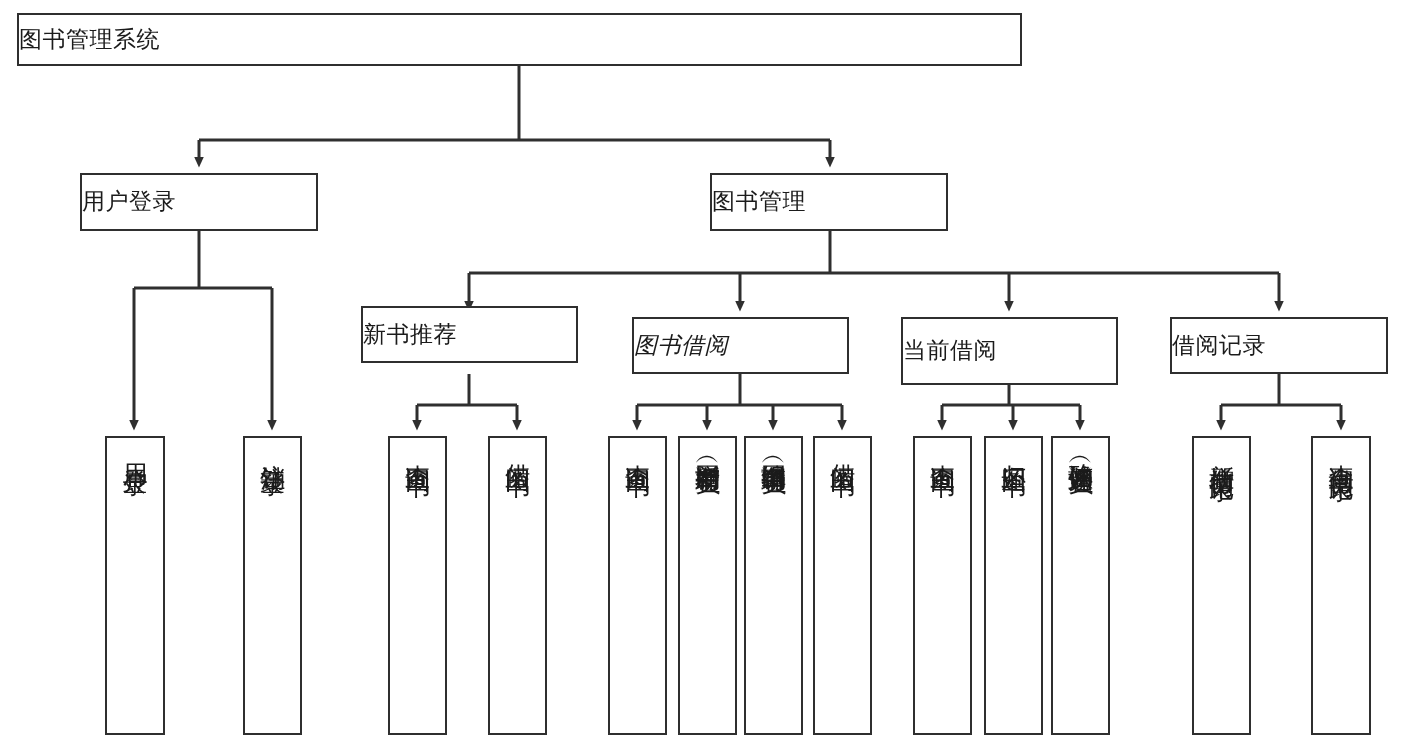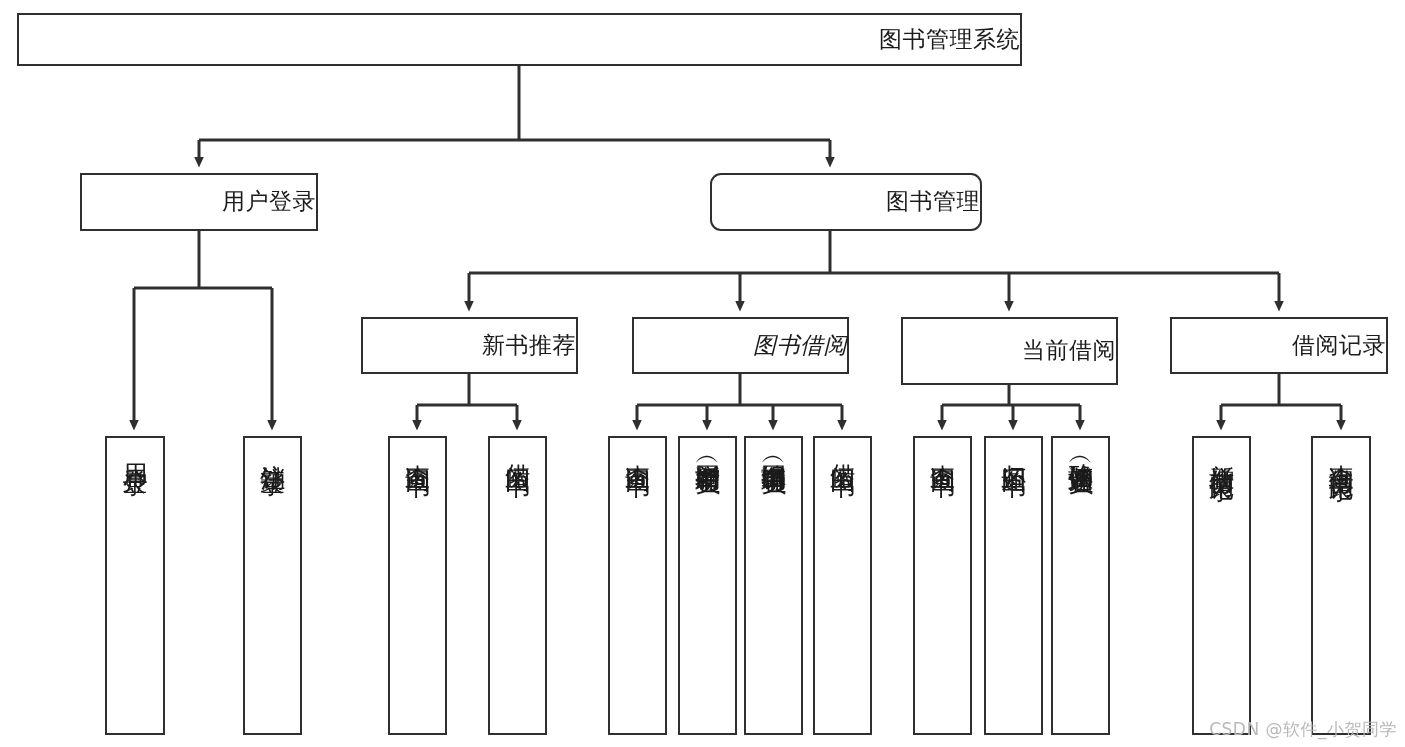--- a/index.html
+++ b/index.html
@@ -25,21 +25,21 @@
     height: 747px;
     pointer-events: none;
   }
   .node {
     position: absolute;
     box-sizing: border-box;
     border: 2px solid #2f2f2f;
     background: #ffffff;
     display: flex;
     align-items: center;
-    justify-content: flex-end;
+    justify-content: flex-start;
     color: #1b1b1b;
   }
   .node .label {
     display: block;
     line-height: 1.18;
     letter-spacing: 0.5px;
   }
   .node.horizontal .label {
     writing-mode: horizontal-tb;
     font-size: 23px;
@@ -126,33 +126,33 @@
     </g>
   </svg>
 
   <div id="nodes">
       <div class="node horizontal" style="left: 17px; top: 13px; width: 1005px; height: 53px;">
         <span class="label">图书管理系统</span>
       </div>
       <div class="node horizontal" style="left: 80px; top: 173px; width: 238px; height: 58px;">
         <span class="label">用户登录</span>
       </div>
-      <div class="node horizontal" style="left: 710px; top: 173px; width: 272px; height: 58px; border-radius: 11px;">
+      <div class="node horizontal" style="left: 710px; top: 173px; width: 238px; height: 58px;">
         <span class="label">图书管理</span>
       </div>
-      <div class="node horizontal" style="left: 361px; top: 317px; width: 217px; height: 57px; font-family: Liberation Serif, serif;">
+      <div class="node horizontal" style="left: 361px; top: 306px; width: 217px; height: 57px; font-family: Liberation Serif, serif;">
         <span class="label">新书推荐</span>
       </div>
       <div class="node horizontal" style="left: 632px; top: 317px; width: 217px; height: 57px; font-style: italic;">
         <span class="label">图书借阅</span>
       </div>
       <div class="node horizontal" style="left: 901px; top: 317px; width: 217px; height: 68px;">
         <span class="label">当前借阅</span>
       </div>
-      <div class="node horizontal" style="left: 1170px; top: 317px; width: 218px; height: 57px; padding-left: 8px;">
+      <div class="node horizontal" style="left: 1170px; top: 317px; width: 218px; height: 57px;">
         <span class="label">借阅记录</span>
       </div>
       <div class="node vertical" style="left: 105px; top: 436px; width: 60px; height: 299px;">
         <span class="label">用户登录</span>
       </div>
       <div class="node vertical" style="left: 243px; top: 436px; width: 59px; height: 299px;">
         <span class="label">注销登录</span>
       </div>
       <div class="node vertical" style="left: 388px; top: 436px; width: 59px; height: 299px;">
         <span class="label">查询图书</span>
@@ -182,14 +182,13 @@
         <span class="label">确认归还（管理员）</span>
       </div>
       <div class="node vertical" style="left: 1192px; top: 436px; width: 59px; height: 299px;">
         <span class="label">新增借阅记录</span>
       </div>
       <div class="node vertical" style="left: 1311px; top: 436px; width: 60px; height: 299px;">
         <span class="label">查询借阅记录</span>
       </div>
     </div>
 
-  <div class="watermark">CSDN @软件_小贺同学</div>
 </div>
 
 </body></html>

